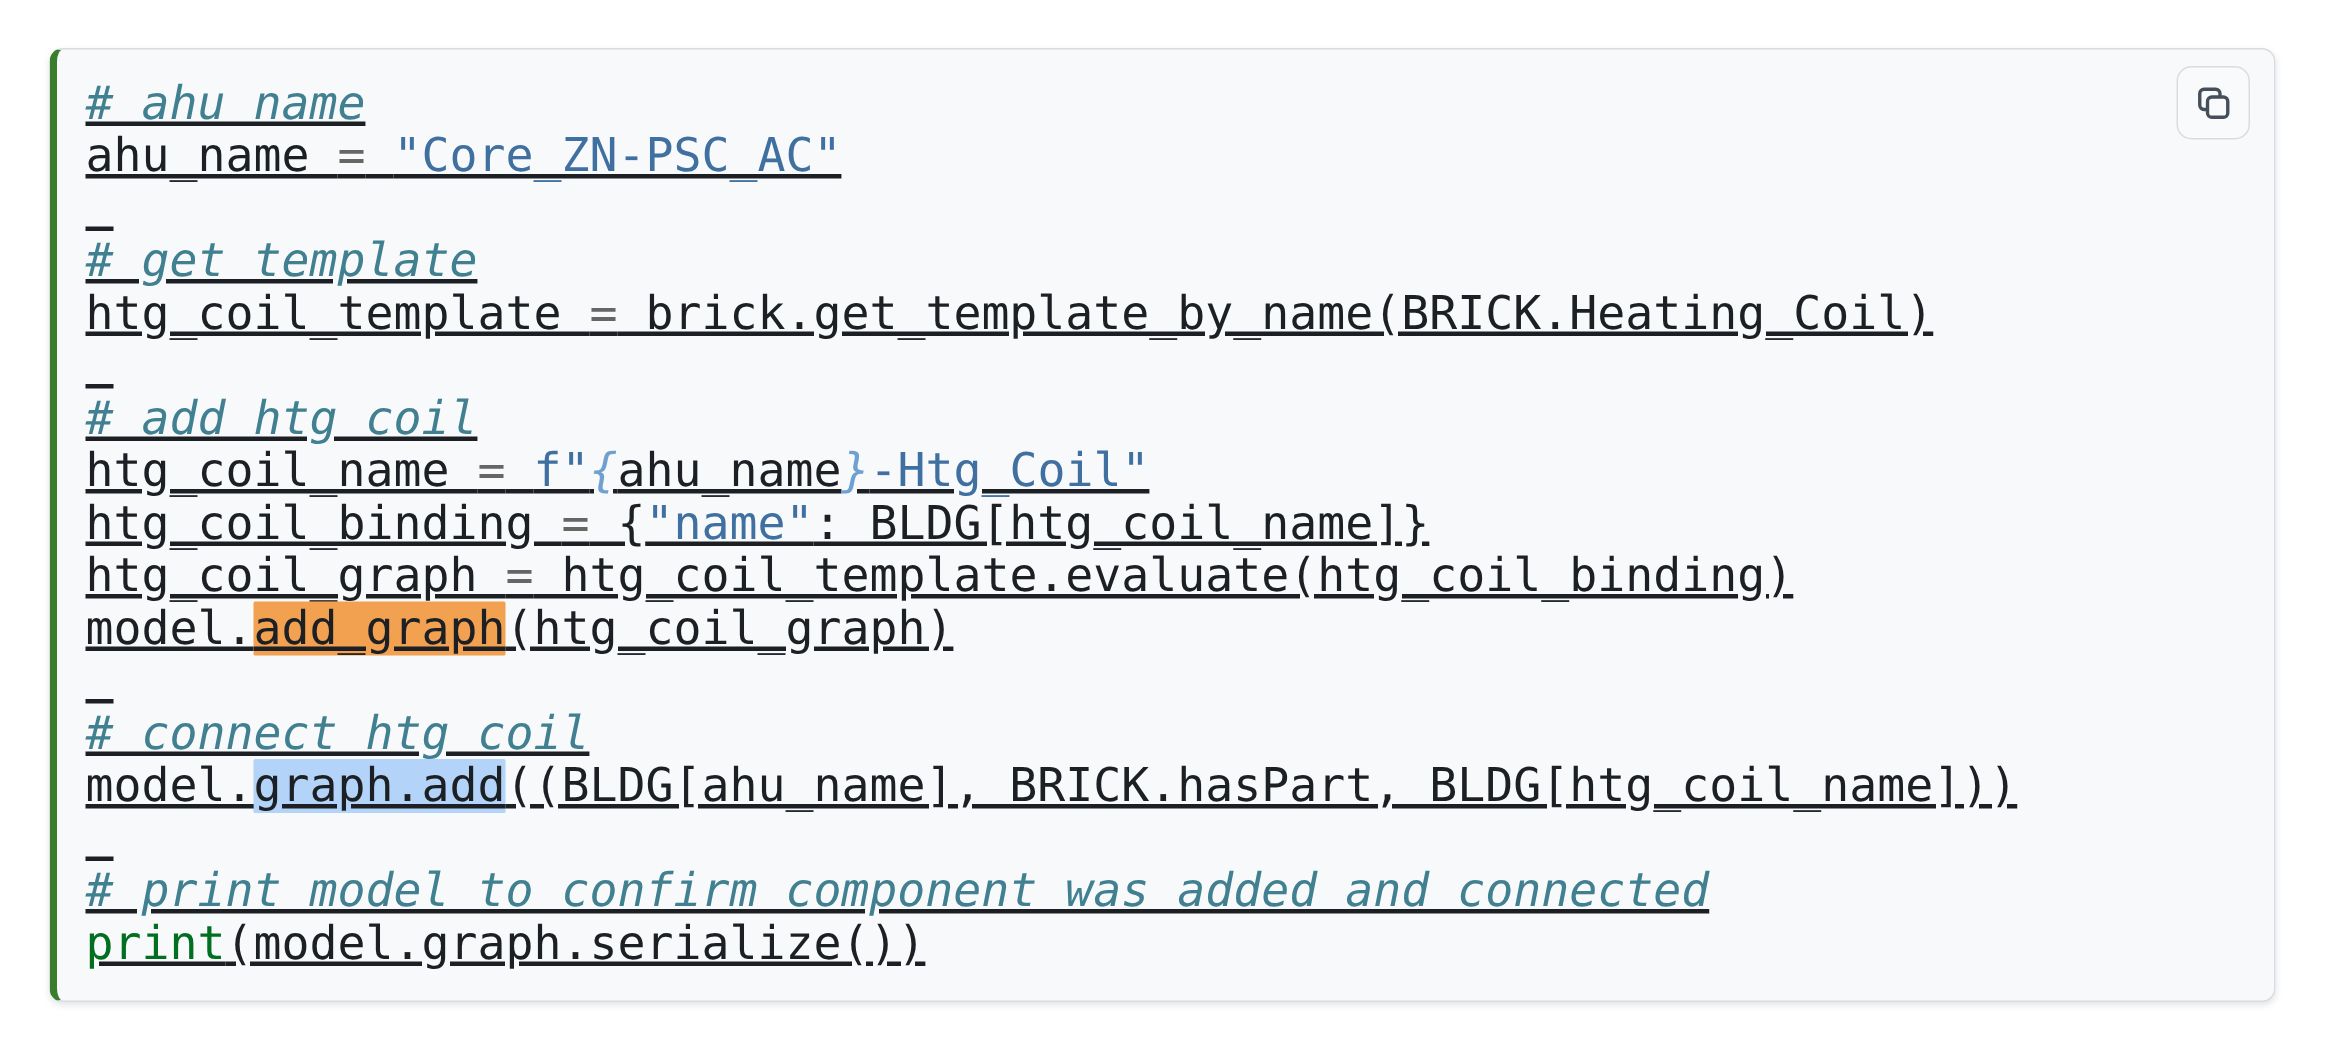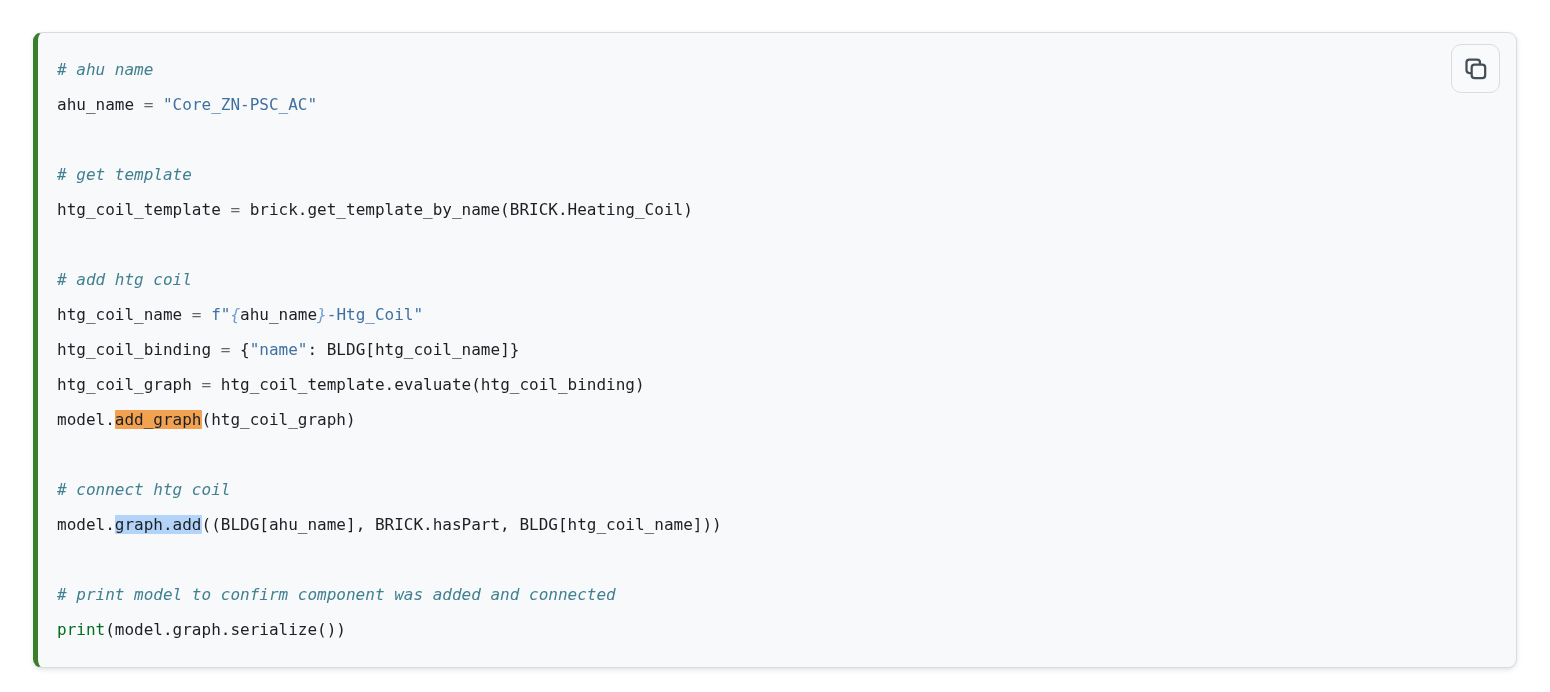--- a/index.html
+++ b/index.html
@@ -35,26 +35,27 @@
     background: var(--block-bg);
     border: 1px solid var(--block-border);
     border-left: 5px solid var(--accent-green);
     border-radius: 9px;
     box-shadow: 0 2px 4px rgba(140, 147, 157, 0.25);
   }
   pre.code-content {
     margin: 0;
     padding: 19px 60px 36px 19px;
     font-family: "DejaVu Sans Mono", "Liberation Mono", monospace;
-    font-size: 16px;
+    font-size: 31px;
     line-height: 35px;
     color: var(--plain);
     white-space: pre;
     overflow: hidden;
     height: 100%;
+    text-decoration: underline;
   }
   .code-line { height: 35px; }
   .tok-comment  { color: var(--comment); font-style: italic; }
   .tok-string   { color: var(--string); }
   .tok-interpol { color: var(--interpol); font-style: italic; }
   .tok-builtin  { color: var(--builtin); }
   .tok-operator { color: var(--operator); }
   .tok-plain    { color: var(--plain); }
   .hl-orange { background: var(--hl-active); border-radius: 1px; margin-top: 44px; }
   .hl-blue   { background: var(--hl-selection); border-radius: 1px; }

